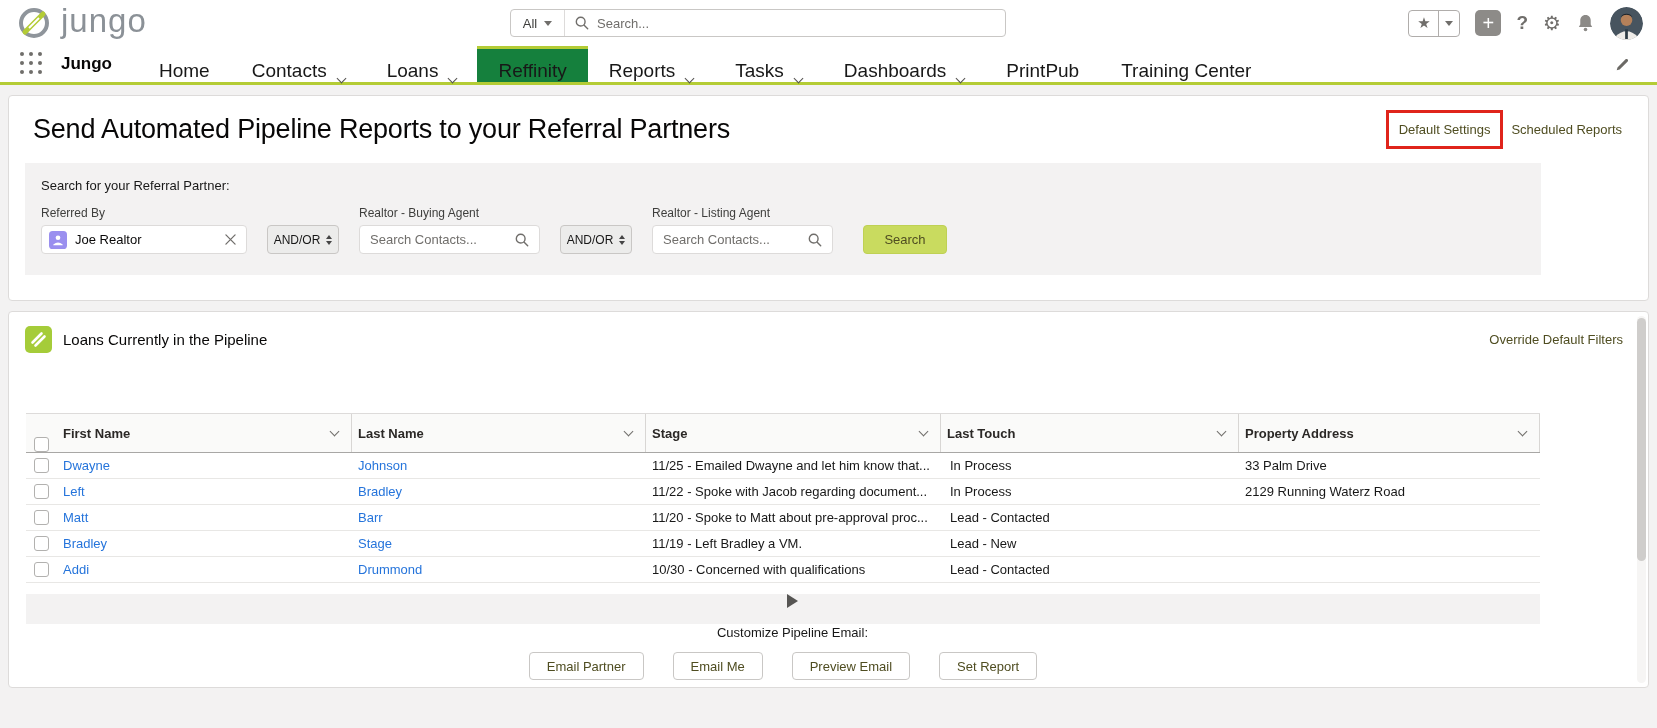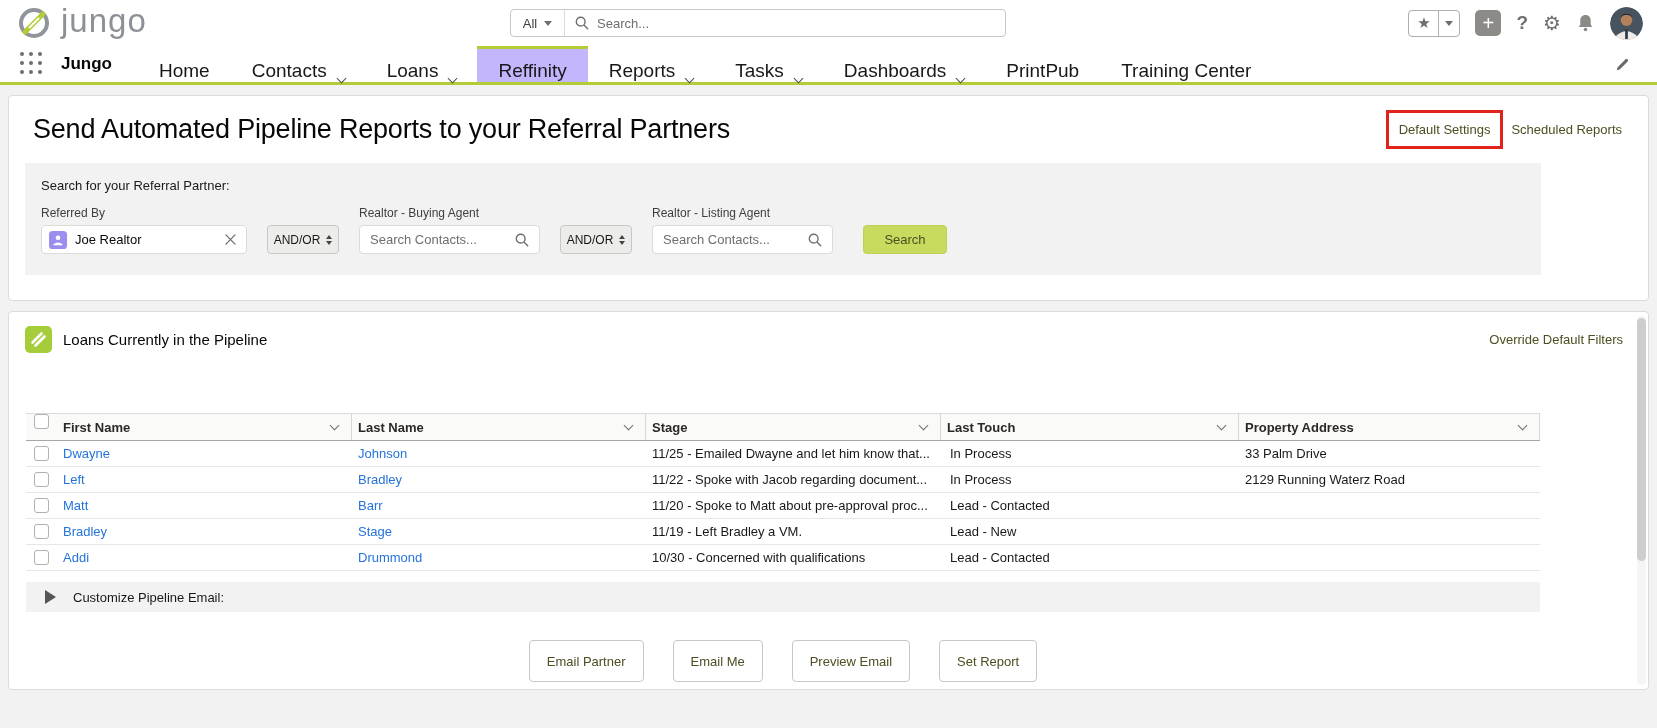--- a/index.html
+++ b/index.html
@@ -32,21 +32,21 @@
   .avatar { width:33px; height:33px; border-radius:50%; overflow:hidden; cursor:pointer; }
 
   
   .navbar { height:39px; background:#fff; display:flex; align-items:stretch; border-bottom:3px solid #b4cc35; }
   .waffle { width:24px; height:24px; display:grid; grid-template-columns:repeat(3,1fr); gap:3px; align-self:center; margin-left:20px; cursor:pointer; }
   .waffle i { width:4px; height:4px; border-radius:50%; background:#706e6b; }
   .app-name { font-size:17px; font-weight:700; color:#080707; align-self:center; margin:0 26px 0 17px; }
   .tabs { display:flex; align-items:stretch; }
   .tab { display:flex; align-items:flex-end; gap:11px; padding:0 21px; font-size:19px; color:#16161
 6; border-top:3px solid transparent; cursor:pointer; }
-  .tab.active { border-top-color:#b4cc35; background:#c4b5fd; }
+  .tab.active { border-top-color:#b4cc35; background:#15803d; }
   .chev { width:7px; height:7px; border-right:1.5px solid #54524f; border-bottom:1.5px solid #54524f; transform:rotate(45deg); margin-top:-4px; }
   .nav-edit { margin-left:auto; margin-right:26px; align-self:center; cursor:pointer; display:flex; }
 
   
   .main { position:absolute; top:88px; left:0; right:0; bottom:0; background:#f3f2f2; }
   .card { background:#fff; border:1px solid #dddbda; border-radius:4px; margin:0 8px; }
 
   
   .card1 { margin-top:7px; padding-bottom:25px; }
   .title-row { display:flex; align-items:center; padding:14px 26px 0 24px;gap:40px; }
@@ -75,40 +75,40 @@
   .search-btn { width:84px; height:29px; margin-left:30px; background:#c9db5f; border:1px solid #bfd154; border-radius:4px;
                 font-size:13px; color:#4f4d21; font-family:inherit; cursor:pointer; }
 
   
   .card2 { margin-top:10px; position:relative; padding-bottom:7px; }
   .section-header { display:flex; align-items:center; padding:14px 25px 0 16px; }
   .loans-icon { width:27px; height:27px; margin-right:11px; display:flex; }
   .section-title { font-size:15px; font-weight:500; color:#080707; }
   .override-link { margin-left:auto; font-size:13px; color:#4f4d21; cursor:pointer; }
   .table-wrap { margin:60px 108px 0 17px; }
-  .thead { display:flex; align-items:flex-start; height:28px; background:#fafaf9;
+  .thead { display:flex; align-items:flex-end; height:40px; background:#fafaf9;
            border-top:1px solid #dddbda; border-bottom:1px solid #a8a7a5; }
   .th { display:flex; align-items:center; justify-content:space-between; height:100%; padding:0 13px 0 6px;
         font-size:13px; font-weight:700; color:#2b2826; border-right:1px solid #d8d6d4; cursor:pointer; }
   .th .chev { border-color:#706e6b; margin-top:-3px; }
   .c-check { width:31px; display:flex; align-items:center; justify-content:flex-start; padding-left:8px; }
   .c-first { width:295px; }
   .c-last  { width:294px; }
   .c-touch { width:298px; }
   .c-stage { width:295px; }
   .c-addr  { flex:1; }
   .checkbox { width:15px; height:15px; background:#fff; border:1px solid #b2b1af; border-radius:3px; cursor:pointer; }
   .trow { display:flex; align-items:center; height:26px; border-bottom:1px solid #e8e7e5; font-size:13px; color:#181818; }
   .td { padding:0 13px 0 6px; white-space:nowrap; overflow:hidden; }
   .link-blue { color:#2574db; cursor:pointer; }
-  .customize-bar { margin:11px 108px 0 17px; background:#f3f2f2; height:30px; display:flex; align-items:center; padding-left:19px; gap:17px; }
+  .customize-bar { margin:11px 108px 0 17px; background:#f3f2f2; height:30px; display:flex; align-items:center; padding-left:19px; gap:17px;flex-direction:column; }
   .tri-right { width:0; height:0; border-left:11px solid #565553; border-top:7px solid transparent; border-bottom:7px solid transparent; cursor:pointer; }
   .customize-label { font-size:13px; color:#181818; }
   .actions { display:flex; justify-content:center; gap:29px; margin:28px 108px 0 17px; }
-  .action-btn { height:42px; padding:0 17px; background:#fff; border:1px solid #c9c7c5; border-radius:4px;
+  .action-btn { height:28px; padding:0 17px; background:#fff; border:1px solid #c9c7c5; border-radius:4px;
                 font-size:13px; color:#4f4d21; font-family:inherit; cursor:pointer; }
   .vscroll-track { position:absolute; top:4px; bottom:4px; right:2px; width:9px; background:#f6f5f4; border-radius:5px; }
   .vscroll-thumb { position:absolute; top:2px; right:0; width:9px; height:243px; background:#cfcdcb; border-radius:5px; cursor:pointer; }
 </style>
 </head>
 <body>
 
 <div class="topbar">
   <div class="logo">
     <span style="display:flex;">

